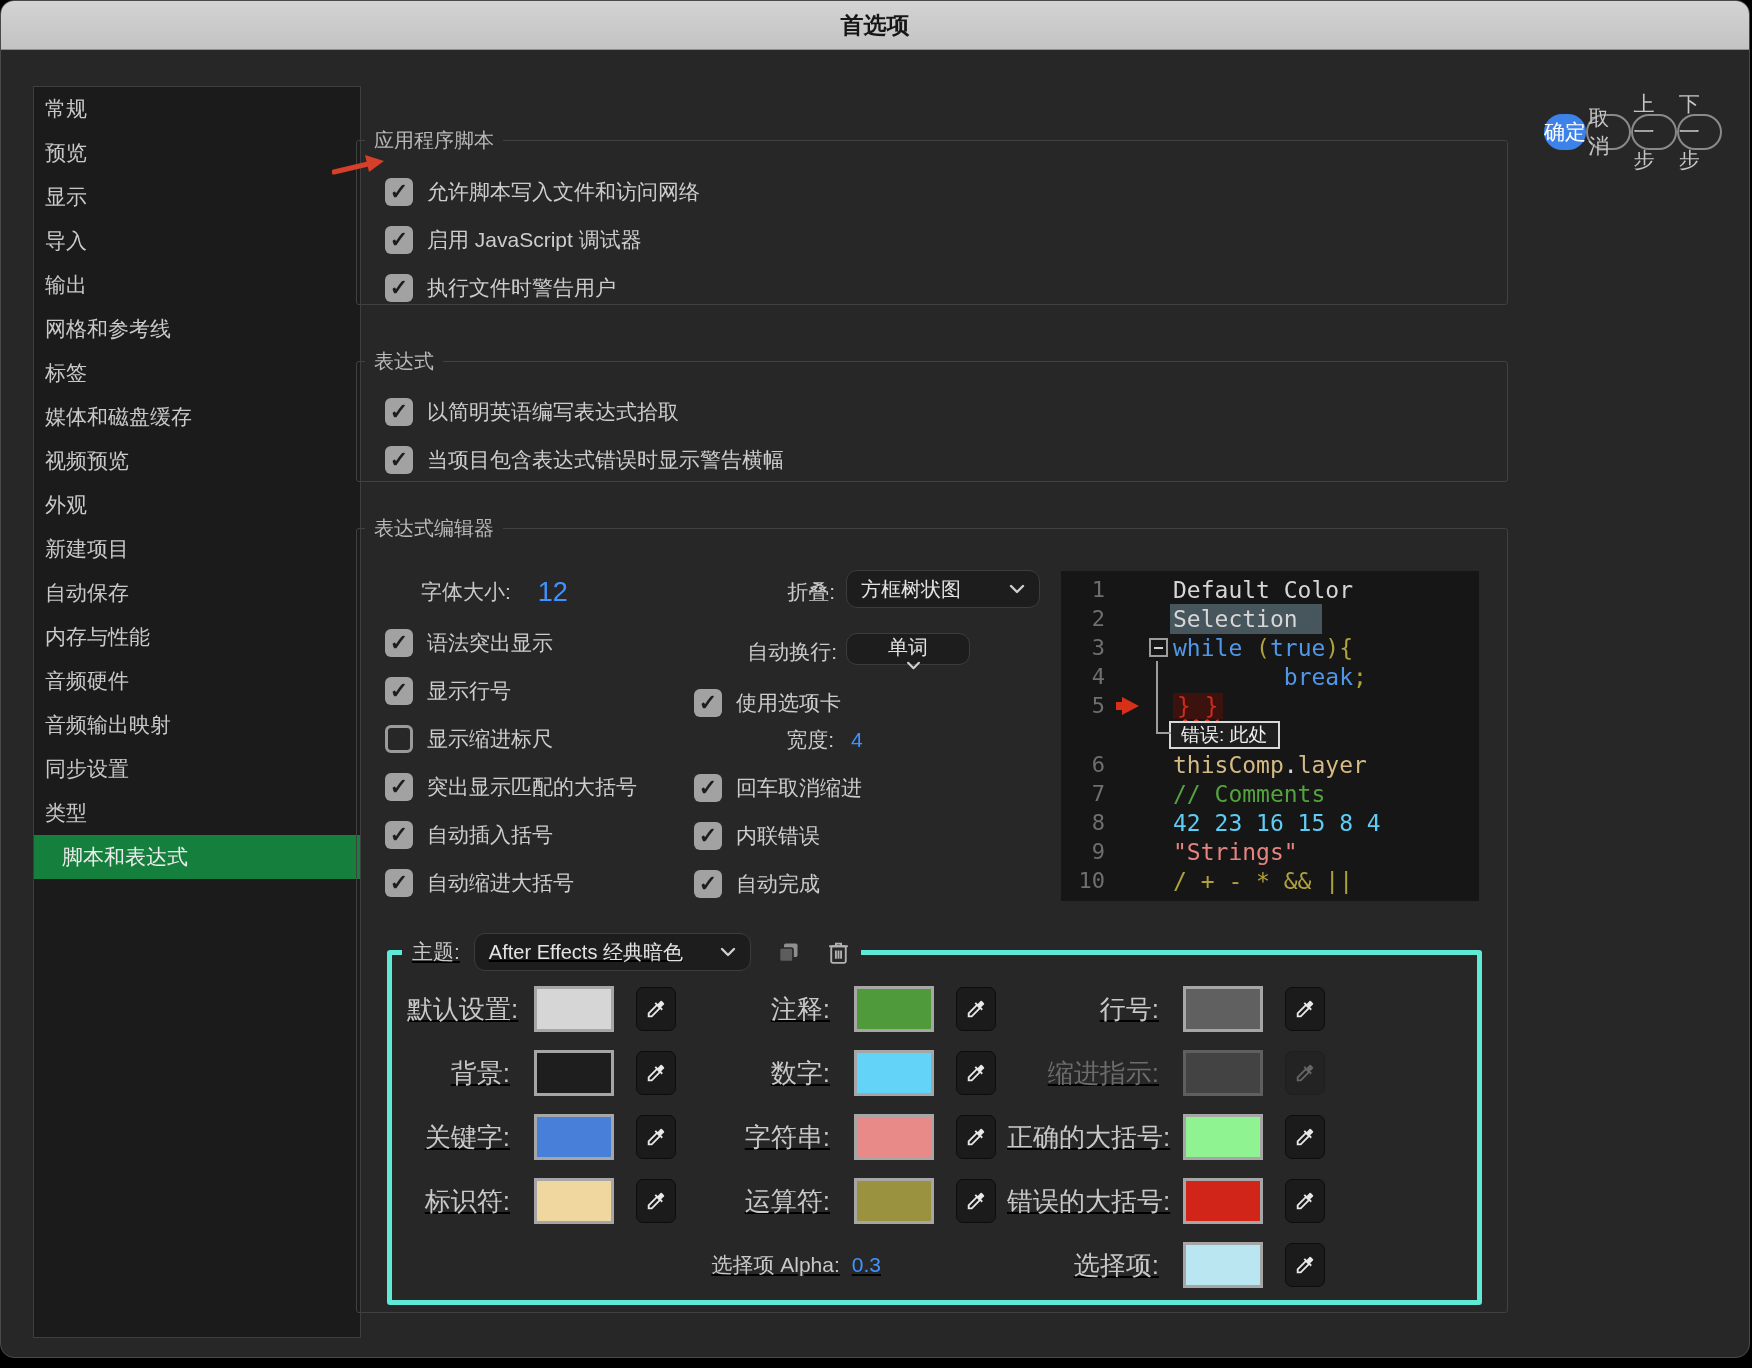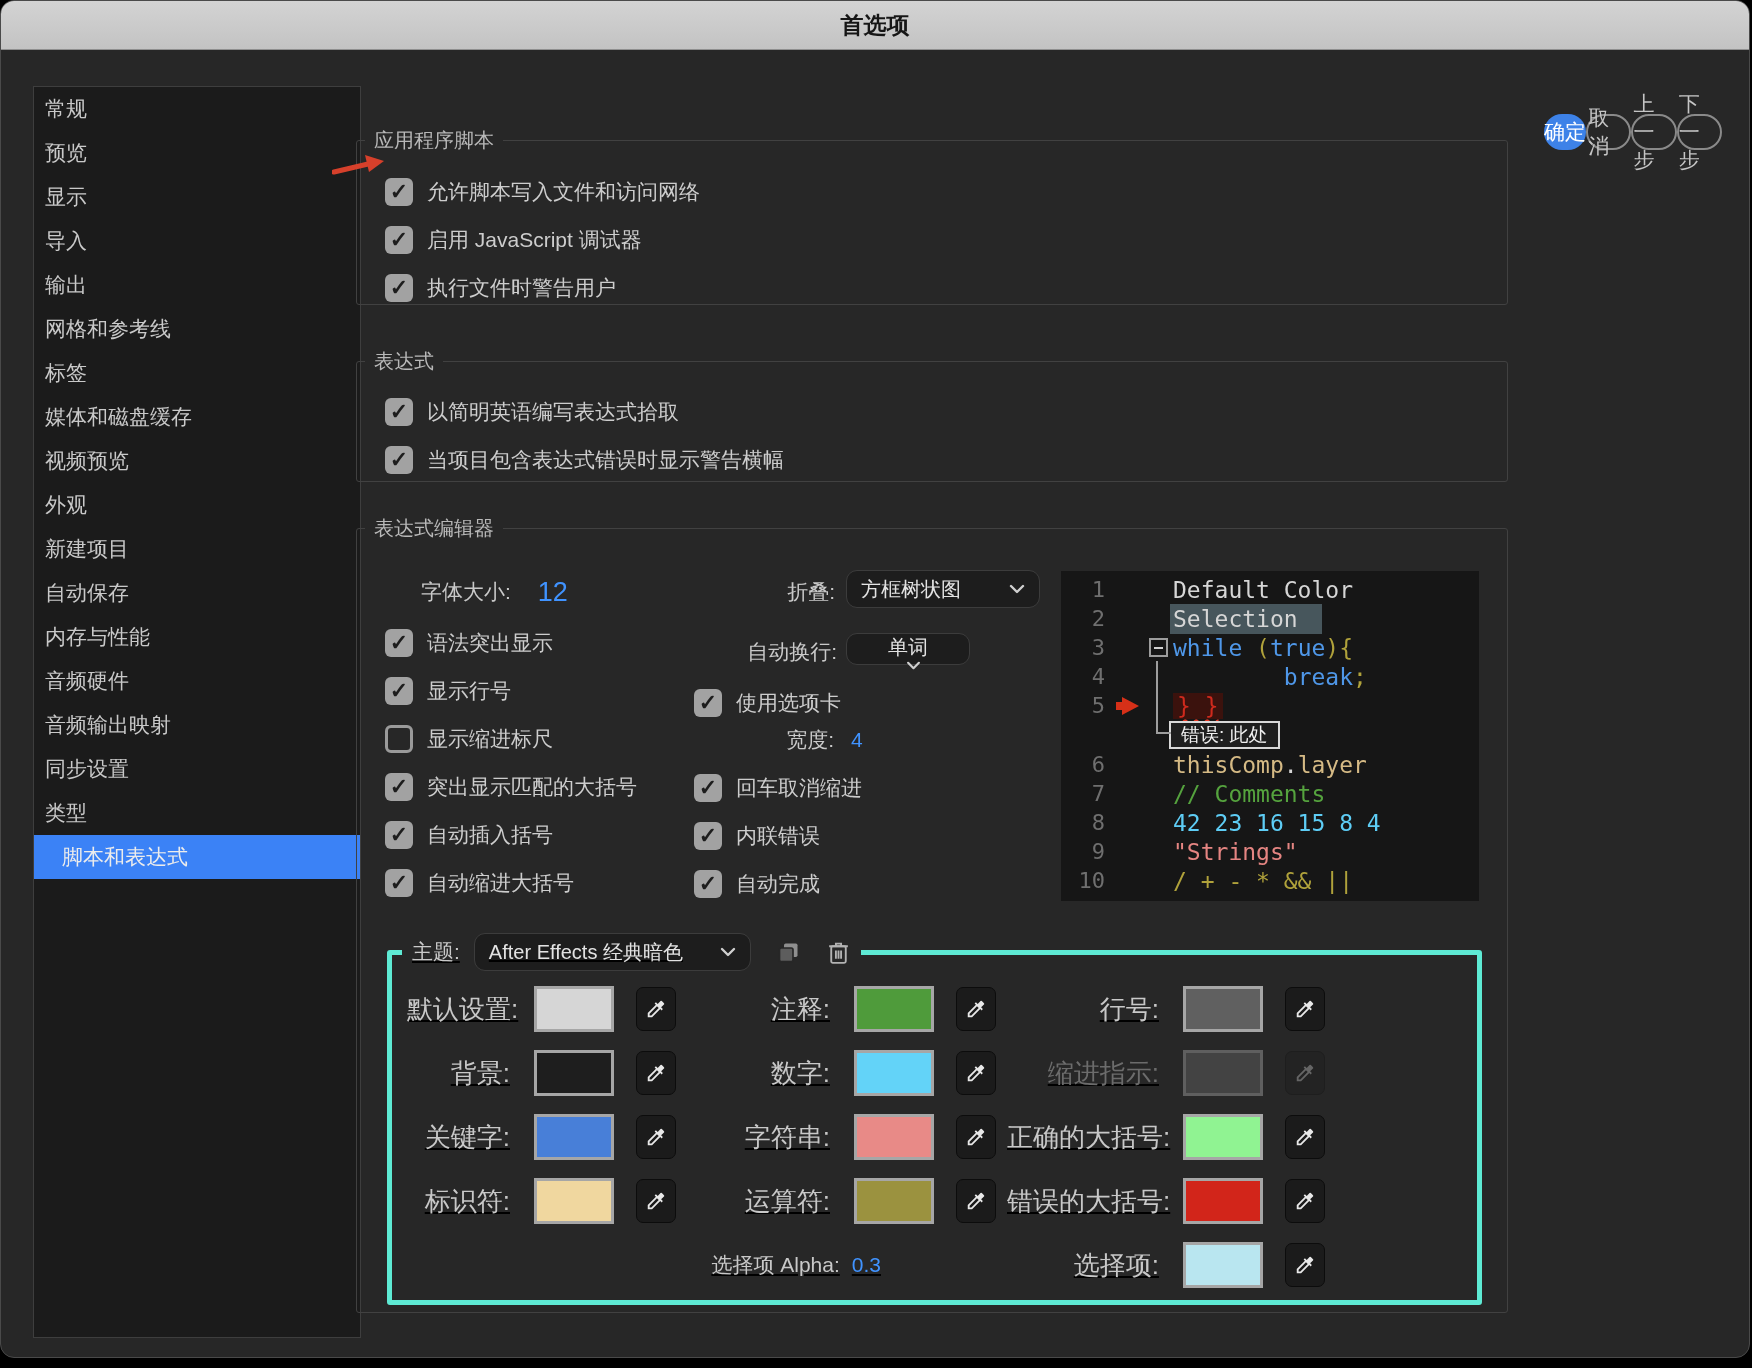--- a/index.html
+++ b/index.html
@@ -4,21 +4,21 @@
 <style>
   html,body{margin:0;padding:0;background:#000;}
   .page{position:relative;width:1752px;height:1368px;background:#000;font-family:"Liberation Sans",sans-serif;overflow:hidden;}
   .dialog{position:absolute;left:0;top:0;width:1750px;height:1358px;background:#272727;border:1px solid #4a4a4a;border-radius:14px;box-sizing:border-box;overflow:hidden;}
   .titlebar{position:absolute;left:0;top:0;width:100%;height:48px;background:linear-gradient(#d3d3d3,#c3c3c3);display:flex;align-items:center;justify-content:center;border-bottom:1px solid #8f8f8f;}
   .titlebar span{font-size:23px;font-weight:700;color:#161616;}
 
   
   .sidebar{position:absolute;left:32px;top:85px;width:328px;height:1252px;background:#1b1b1b;border:1px solid #3e3e3e;box-sizing:border-box;overflow:hidden;}
   .side-item{height:44px;line-height:44px;padding-left:11px;font-size:21px;color:#c9c9c9;white-space:nowrap;}
-  .side-item.selected{background:#3b82f6;color:#ececec;padding-left:28px;}
+  .side-item.selected{background:#15803d;color:#ececec;padding-left:28px;}
 
   
   .btn-col{position:absolute;left:1543px;top:88px;width:178px;display:flex;align-items:flex-end;}
   .btn{width:178px;height:36px;border-radius:18px;box-sizing:border-box;display:flex;align-items:center;justify-content:center;font-size:21px;}
   .btn.primary{background:#3d82e8;color:#ffffff;}
   .btn.secondary{background:transparent;border:2px solid #8a8a8a;color:#c5c5c5;}
   .btn.b2{margin-top:24px;} .btn.b3{margin-top:25px;} .btn.b4{margin-top:23px;}
 
   
   fieldset.fs{position:absolute;margin:0;padding:0;border:1px solid #414141;border-radius:3px;box-sizing:border-box;}

